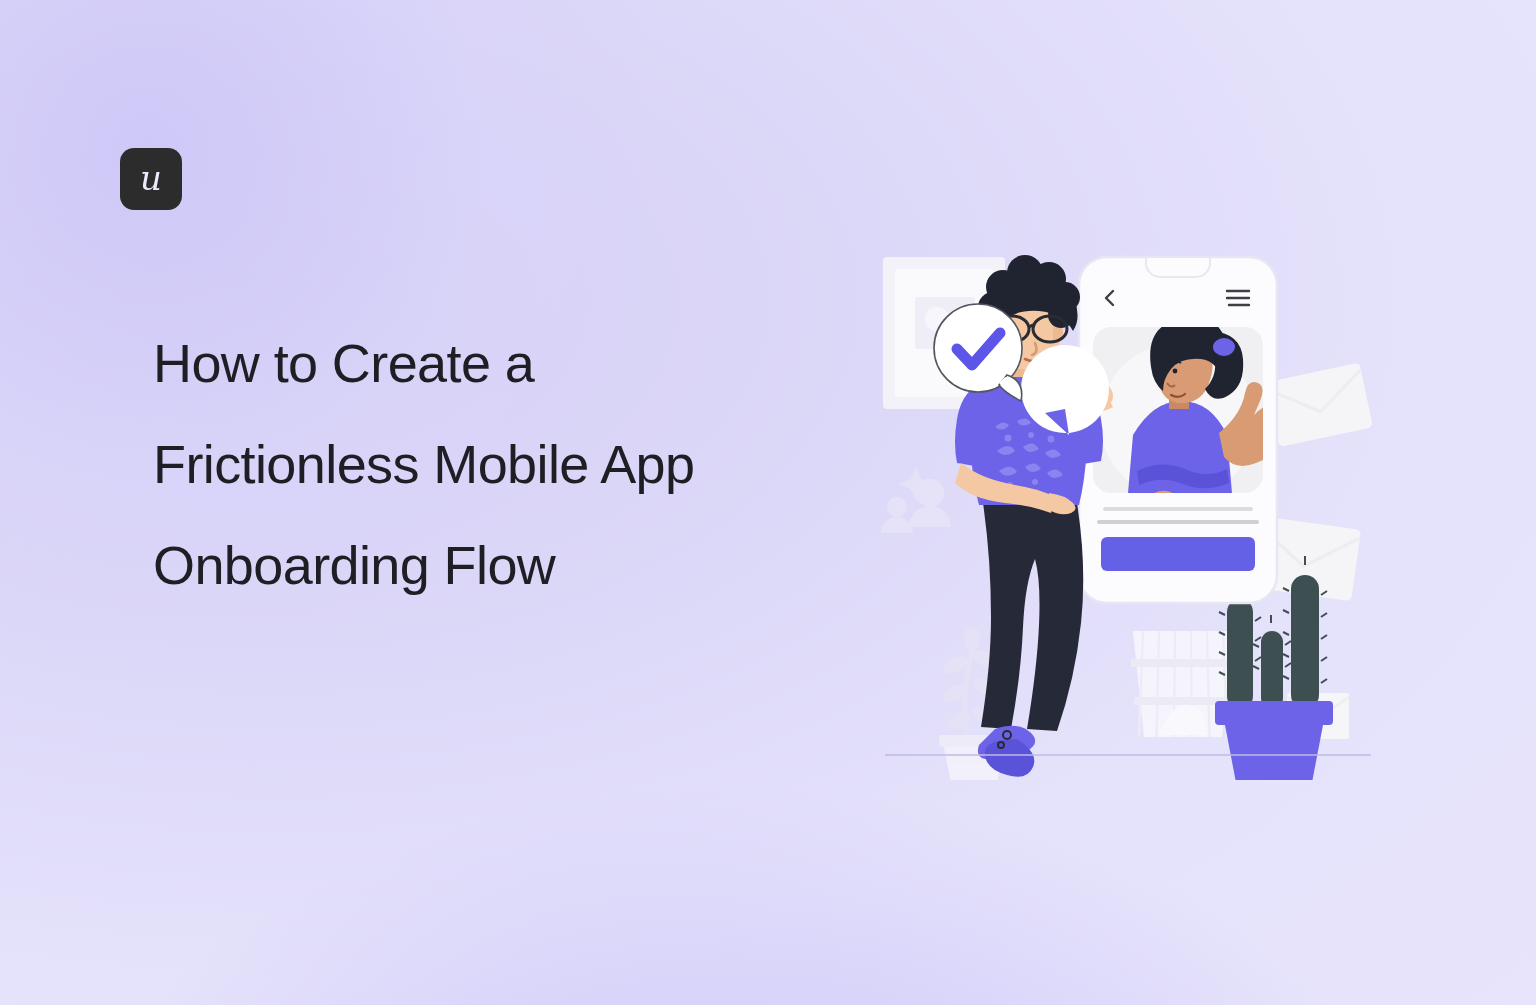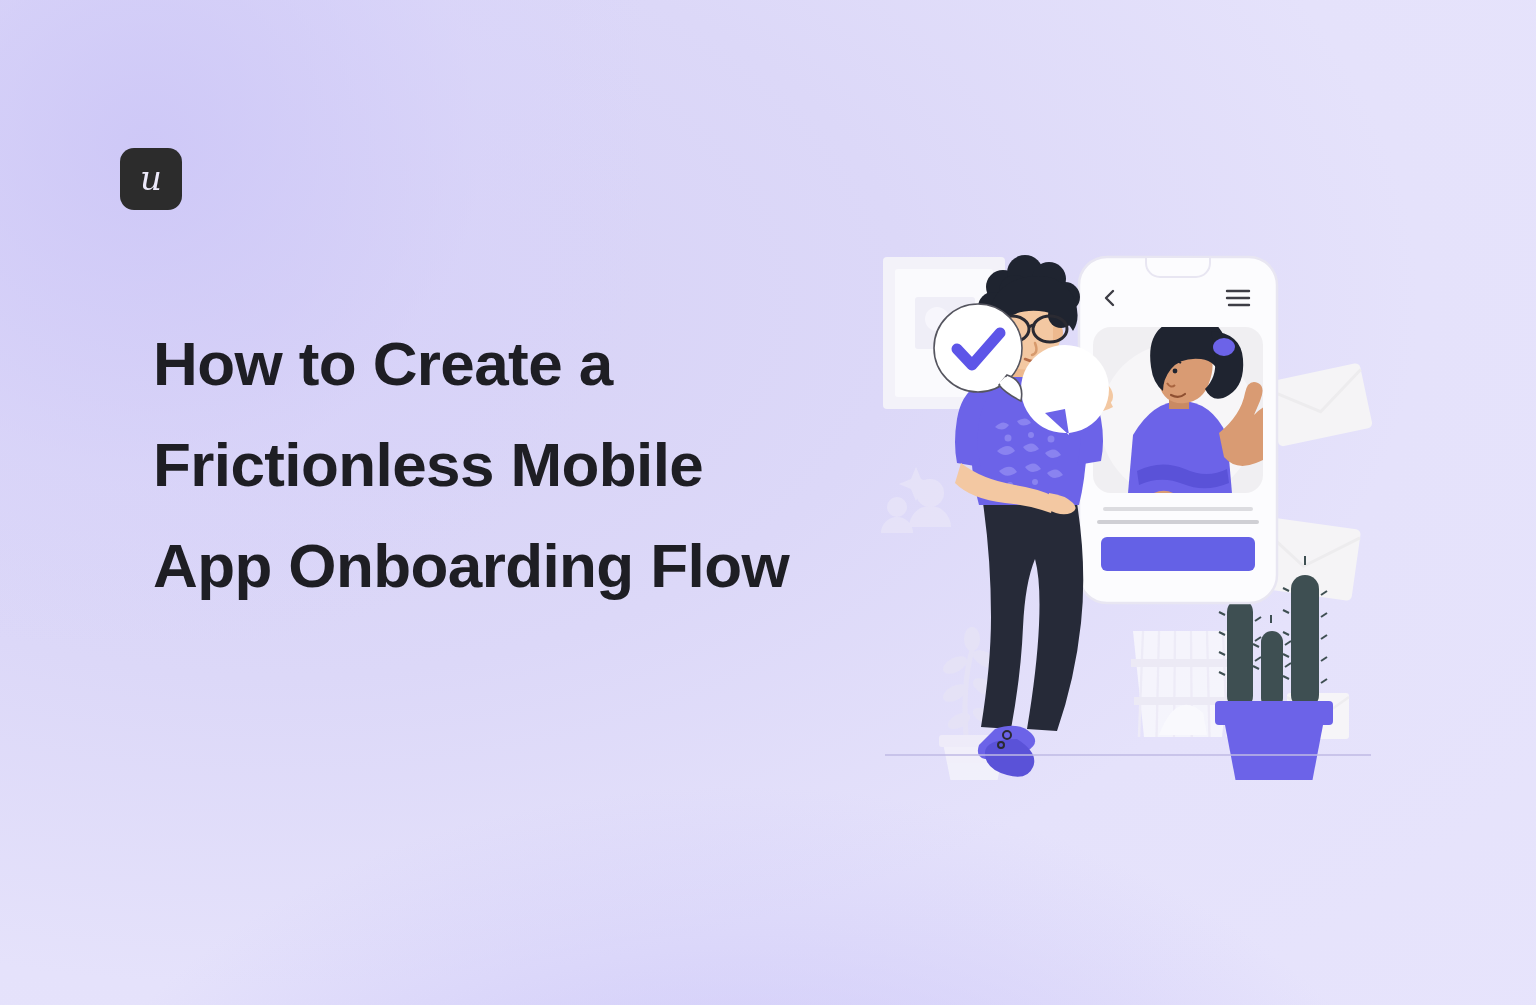--- a/index.html
+++ b/index.html
@@ -40,22 +40,22 @@
     color:#EDEAFB; font-family:"DejaVu Serif", serif;
     font-style:italic; font-size:34px; line-height:1; font-weight:400;
     transform:translateY(-1px);
   }
 
   
   .headline {
     position:absolute; left:153px; top:313px;
     width:640px;
     color:#1E1E24;
-    font-size:62px;
-    font-weight:700;
+    font-size:54px;
+    font-weight:400;
     line-height:101px;
     letter-spacing:-0.6px;
   }
 
   
   .illus { position:absolute; left:875px; top:235px; width:520px; height:545px; }
   .illus svg { display:block; width:100%; height:100%; }
 </style>
 </head>
 <body>

